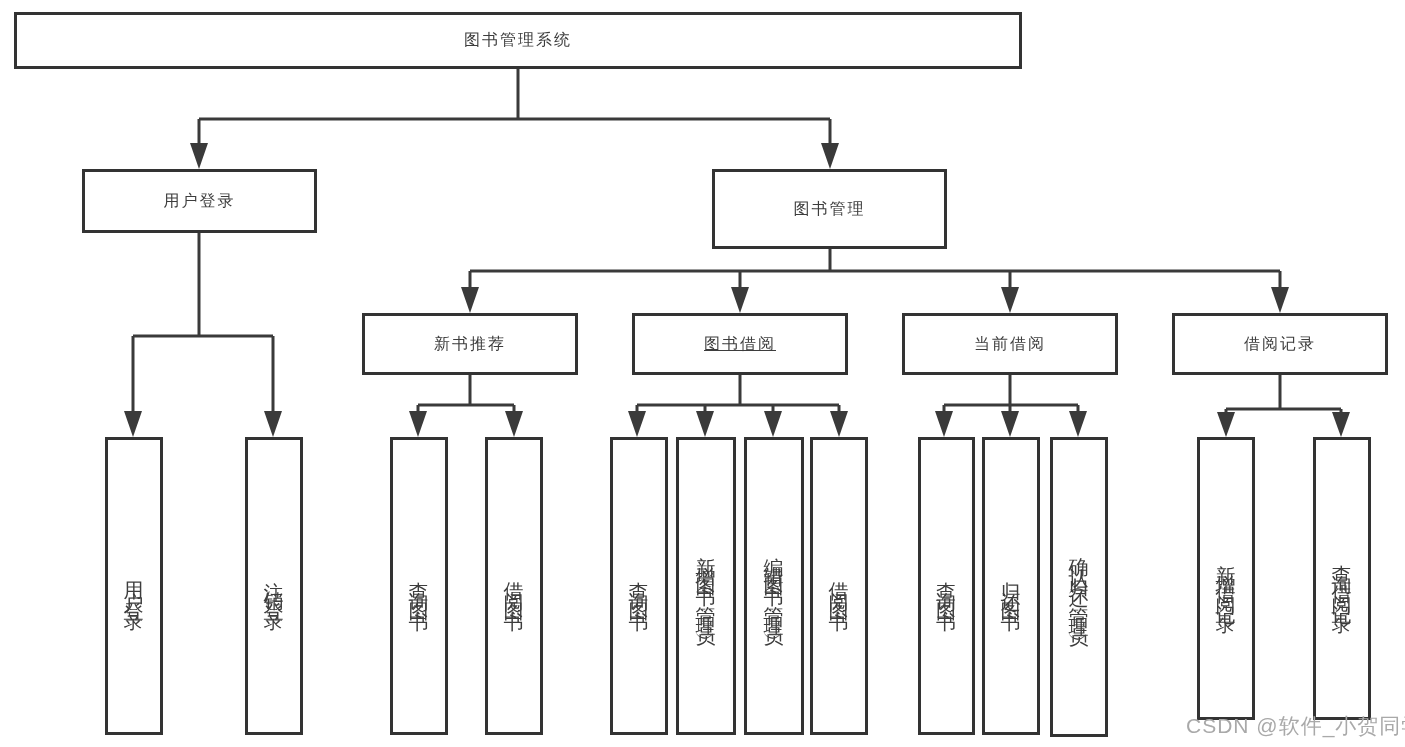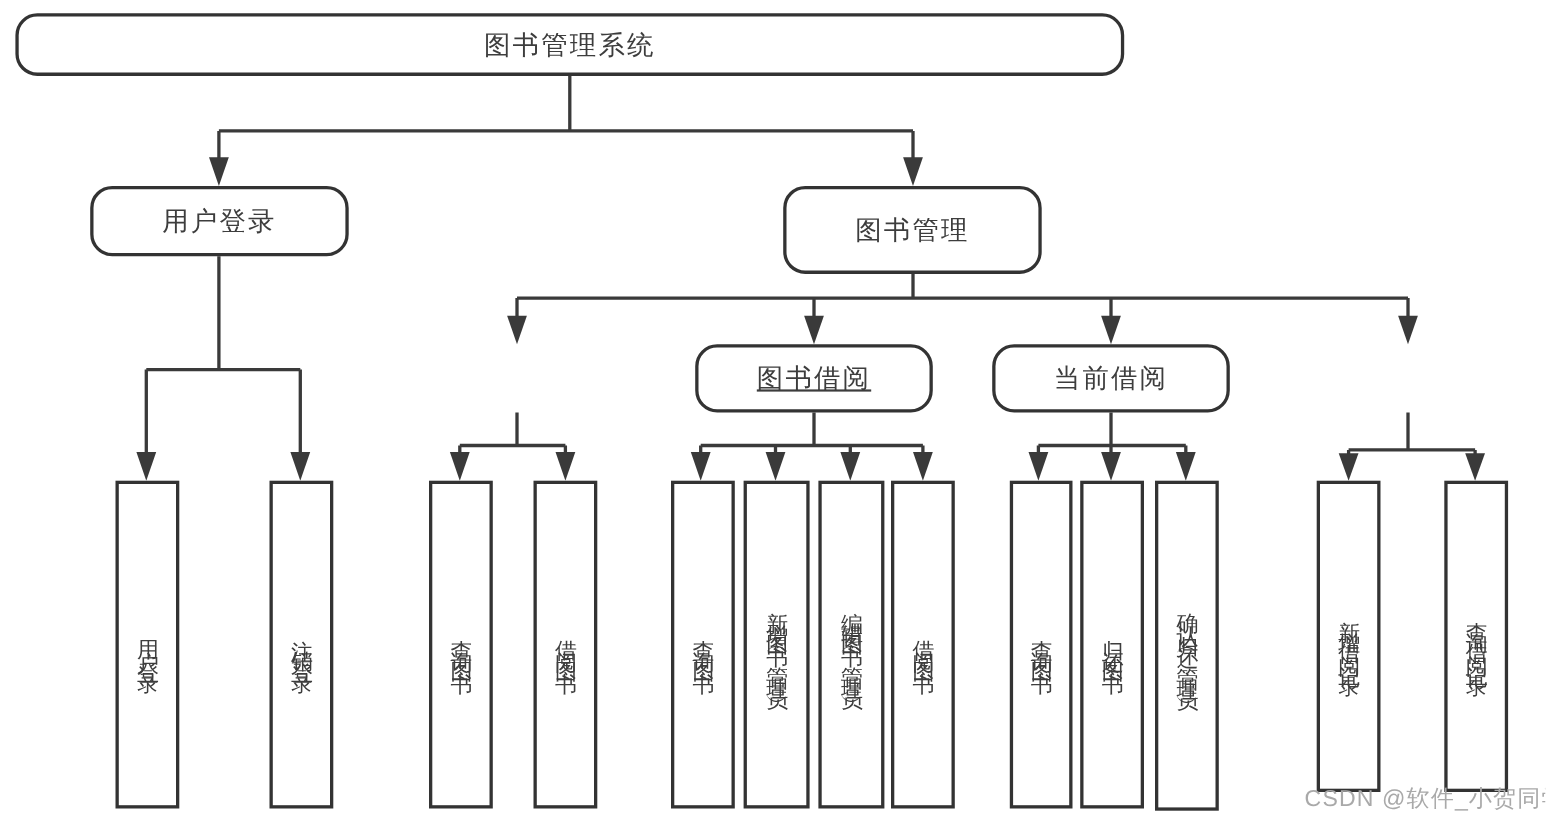--- a/index.html
+++ b/index.html
@@ -30,24 +30,23 @@
     box-sizing: border-box;
     border: 3px solid #333333;
     background: #ffffff;
     color: #3d3d3d;
     display: flex;
     align-items: center;
     justify-content: center;
     text-align: center;
   }
   .hbox {
-    font-size: 24px;
+    font-size: 16px;
     letter-spacing: 2px;
     white-space: nowrap;
-    border-radius: 20px;
   }
   .vbox {
     writing-mode: vertical-lr;
     text-orientation: mixed;
     font-size: 20px;
     letter-spacing: 10px;
     line-height: 1;
   }
   .vbox span { display: inline-block; }
   .watermark {
@@ -120,25 +119,31 @@
     <span>图书管理系统</span>
   </div>
 
   <div class="box hbox" style="left:82px; top:169px; width:235px; height:64px;">
     <span>用户登录</span>
   </div>
   <div class="box hbox" style="left:712px; top:169px; width:235px; height:80px;">
     <span>图书管理</span>
   </div>
 
+  <div class="box hbox" style="left:362px; top:313px; width:216px; height:62px;">
+    <span>新书推荐</span>
+  </div>
   <div class="box hbox" style="left:632px; top:313px; width:216px; height:62px;text-decoration:underline;">
     <span>图书借阅</span>
   </div>
   <div class="box hbox" style="left:902px; top:313px; width:216px; height:62px;">
     <span>当前借阅</span>
+  </div>
+  <div class="box hbox" style="left:1172px; top:313px; width:216px; height:62px;">
+    <span>借阅记录</span>
   </div>
 
   <div class="box vbox" style="left:105px; top:437px; width:58px; height:298px;">
     <span>用户登录</span>
   </div>
   <div class="box vbox" style="left:245px; top:437px; width:58px; height:298px;">
     <span>注销登录</span>
   </div>
   <div class="box vbox" style="left:390px; top:437px; width:58px; height:298px;">
     <span>查询图书</span>

